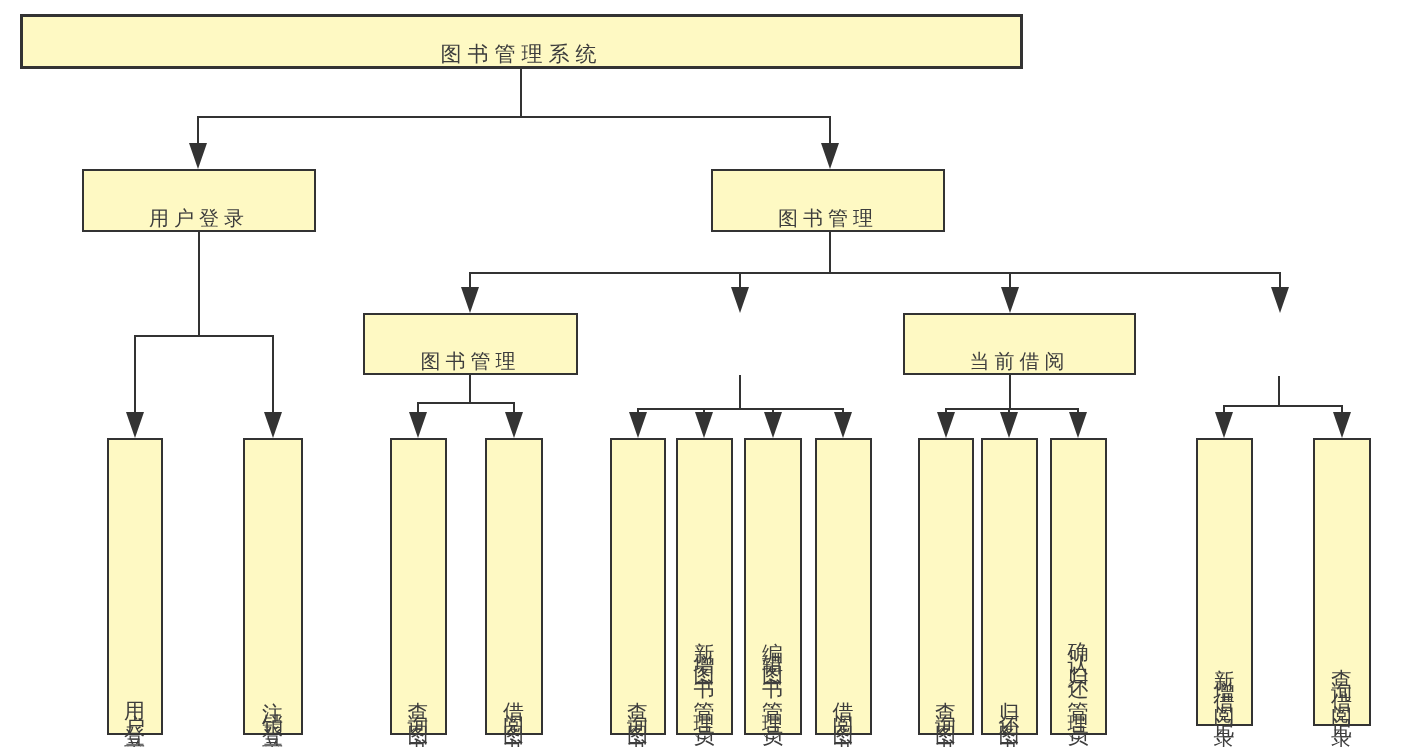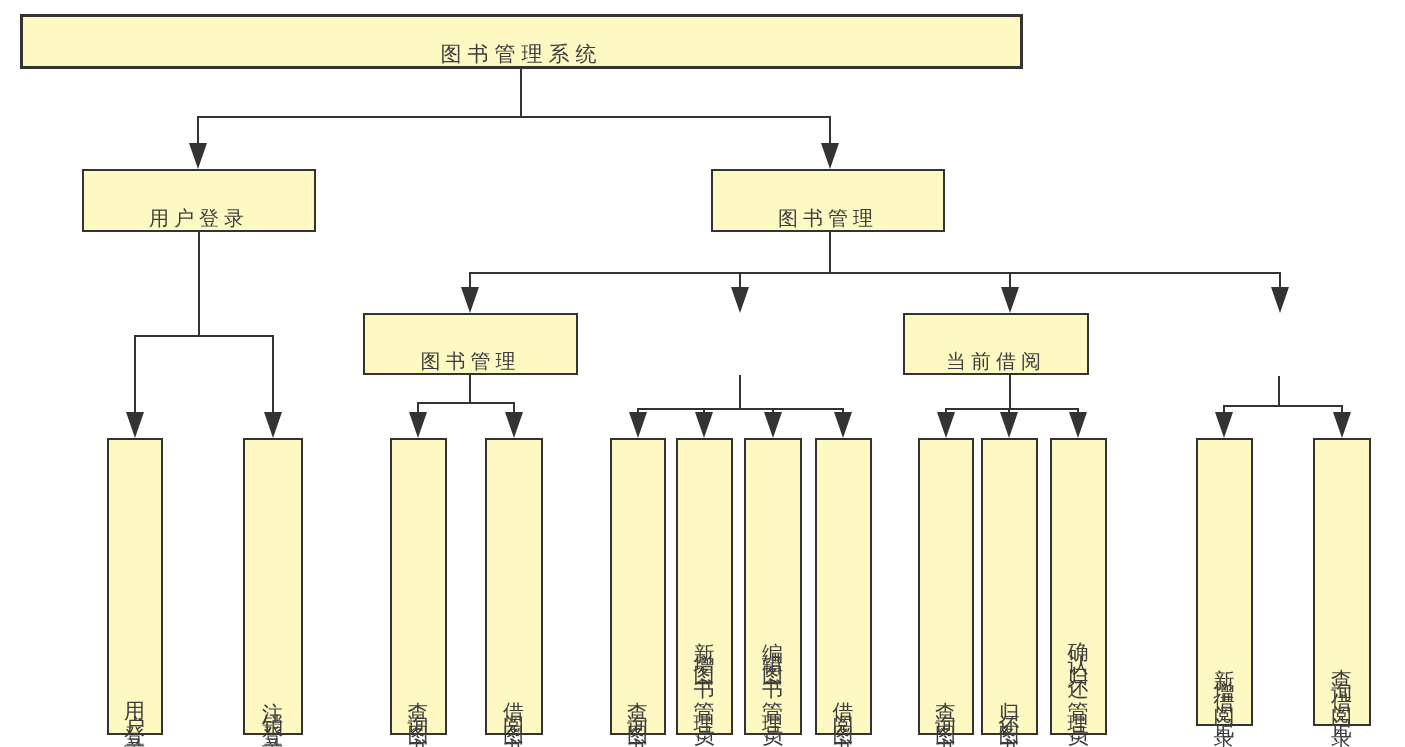--- a/index.html
+++ b/index.html
@@ -123,21 +123,21 @@
     </div>
     <div class="node" style="left: 82px; top: 169px; width: 234px; height: 63px;">
       <span class="lbl">用户登录</span>
     </div>
     <div class="node" style="left: 711px; top: 169px; width: 234px; height: 63px;">
       <span class="lbl">图书管理</span>
     </div>
     <div class="node" style="left: 363px; top: 313px; width: 215px; height: 62px;">
       <span class="lbl">图书管理</span>
     </div>
-    <div class="node" style="left: 903px; top: 313px; width: 186px; height: 62px;">
+    <div class="node" style="left: 903px; top: 313px; width: 233px; height: 62px;">
       <span class="lbl">当前借阅</span>
     </div>
     <div class="node v" style="left: 107px; top: 438px; width: 56px; height: 297px;">
       <span class="lbl">用户登录</span>
     </div>
     <div class="node v" style="left: 243px; top: 438px; width: 60px; height: 297px;">
       <span class="lbl">注销登录</span>
     </div>
     <div class="node v" style="left: 390px; top: 438px; width: 57px; height: 297px;">
       <span class="lbl">查询图书</span>

